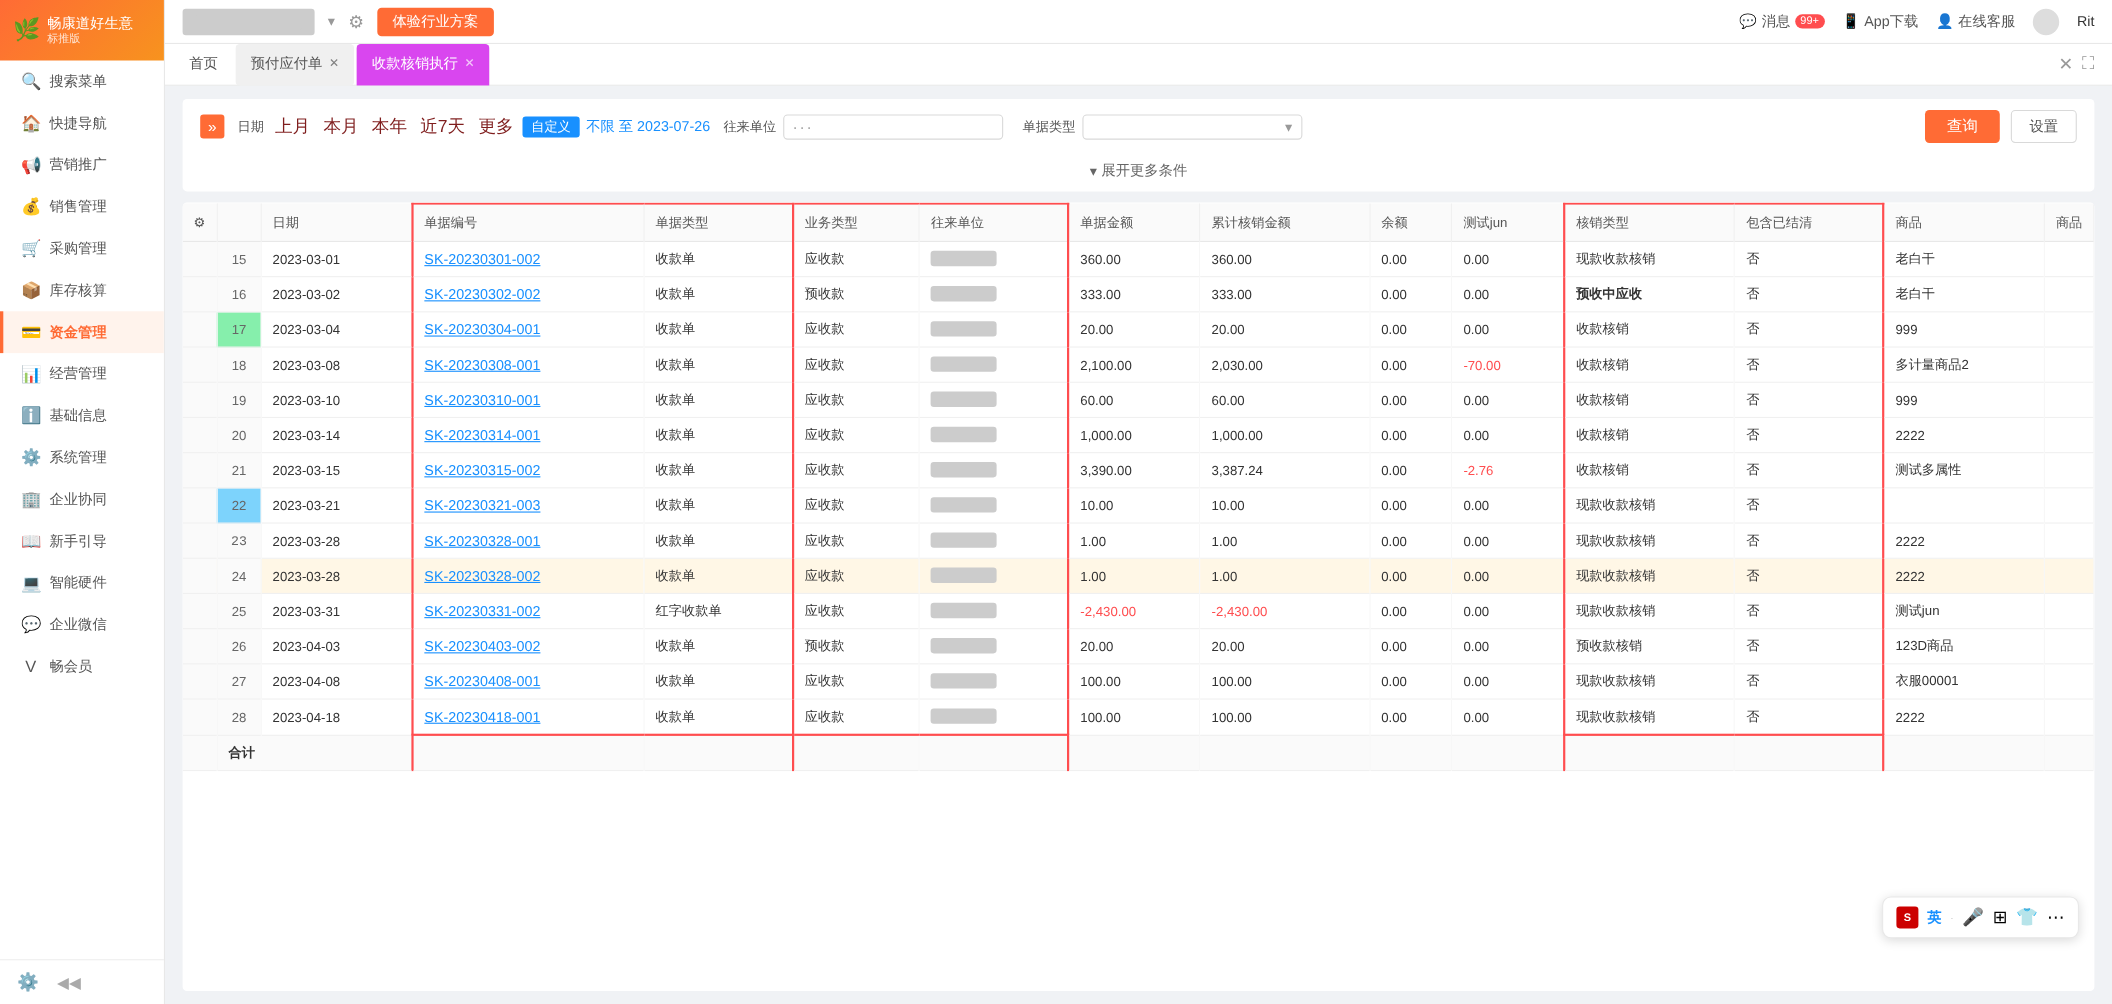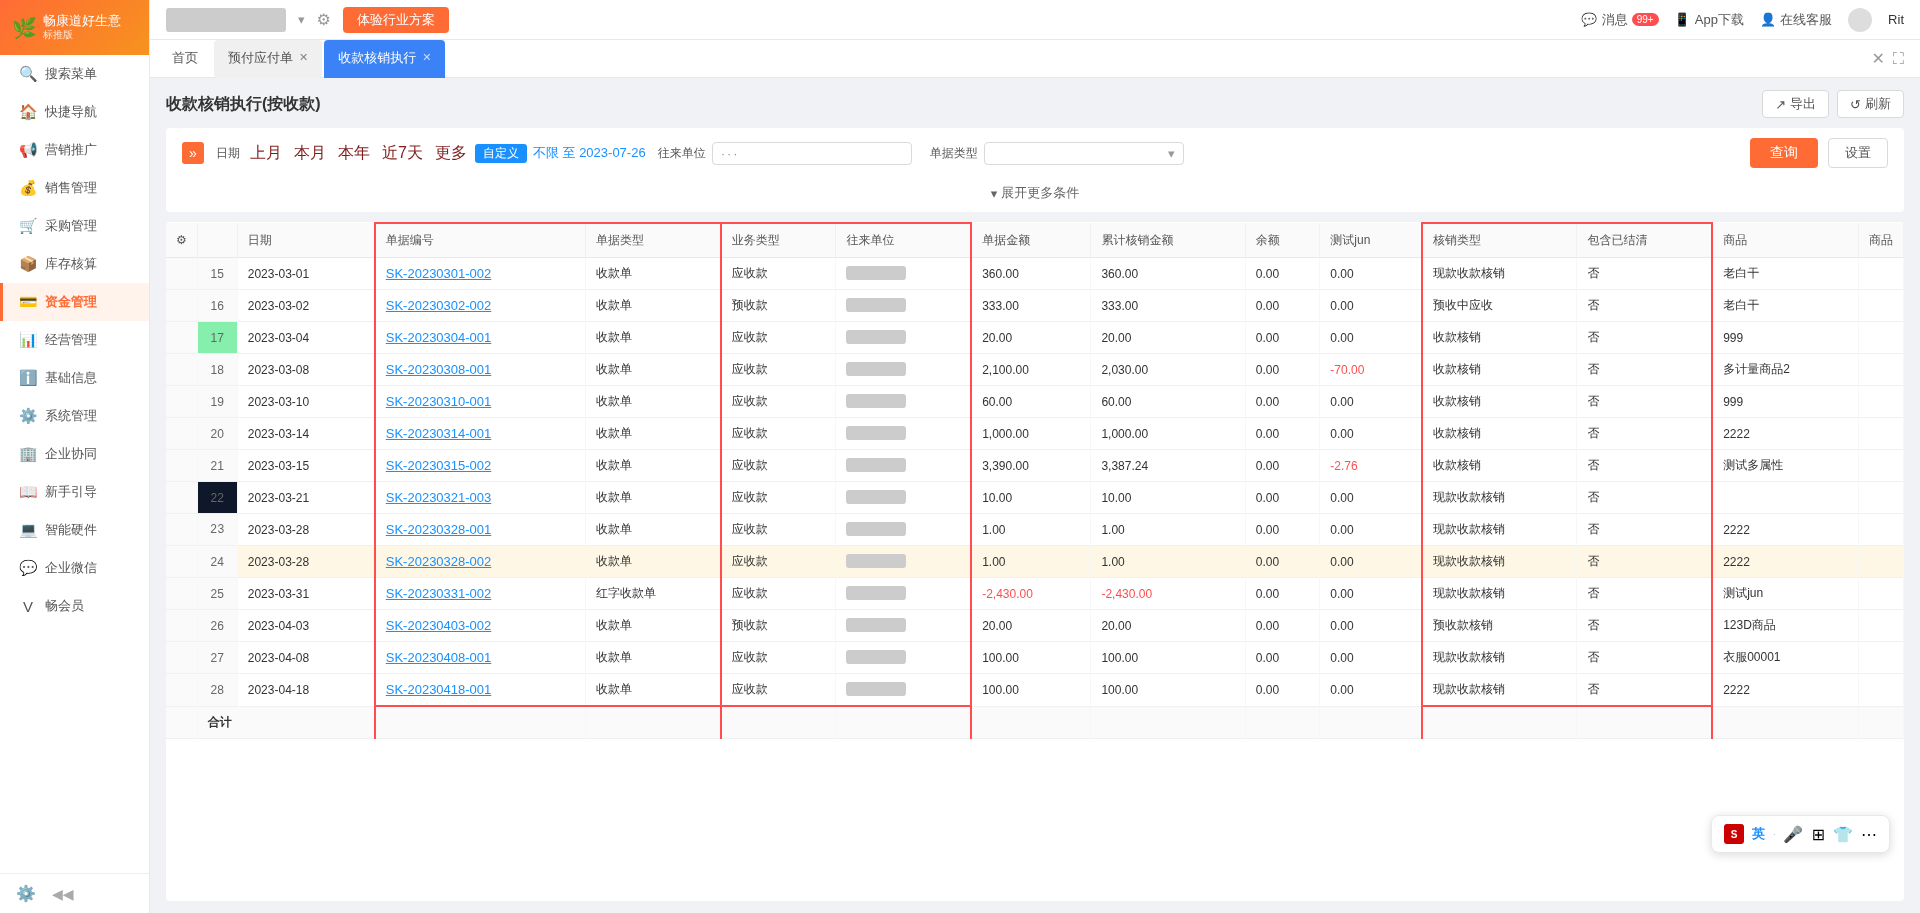--- a/index.html
+++ b/index.html
@@ -117,21 +117,21 @@
       display: flex;
       align-items: center;
       gap: 6px;
       padding: 0 14px;
       height: 38px;
       cursor: pointer;
       border-bottom: 2px solid transparent;
       color: #555;
       font-size: 13px;
     }
-    .tab.active { color: #fff; background: #3b82f6; border-radius: 4px 4px 0 0; }
+    .tab.active { color: #fff; background: #d946ef; border-radius: 4px 4px 0 0; }
     .tab .tab-close { font-size: 11px; color: inherit; opacity: 0.7; }
     .tabbar-home { padding: 0 14px; color: #555; font-size: 13px; cursor: pointer; }
     .tabbar-spacer { flex: 1; }
     .tabbar-actions { display: flex; gap: 8px; align-items: center; padding-right: 8px; }
     .tabbar-action-btn { background: none; border: none; cursor: pointer; color: #999; font-size: 16px; }
 
     
     .page-content { flex: 1; overflow: hidden; display: flex; flex-direction: column; padding: 12px 16px; background: #f0f2f5; }
     .page-header { display: flex; align-items: center; justify-content: space-between; margin-bottom: 10px; }
     .page-title { font-size: 16px; font-weight: bold; color: #333; }
@@ -384,33 +384,20 @@
     </div>
     <div class="tabbar-spacer"></div>
     <div class="tabbar-actions">
       <button class="tabbar-action-btn">✕</button>
       <button class="tabbar-action-btn">⛶</button>
     </div>
   </div>
 
   <div class="page-content">
 
-    <div class="page-header">
-      <h1 class="page-title">收款核销执行(按收款)</h1>
-      <div class="page-header-actions">
-        <button class="btn-export">
-          <span>↗</span>
-          <span>导出</span>
-        </button>
-        <button class="btn-refresh">
-          <span>↺</span>
-          <span>刷新</span>
-        </button>
-      </div>
-    </div>
 
     <div class="filter-bar">
       <button class="filter-expand">»</button>
 
       <div class="filter-group">
         <span class="filter-label">日期</span>
         <div class="filter-date-buttons">
           <button class="filter-date-btn">上月</button>
           <button class="filter-date-btn">本月</button>
           <button class="filter-date-btn">本年</button>
@@ -499,21 +486,21 @@
       <td class="col-sno" style="text-align:center;background:#fafafa;color:#666;">16</td>
       <td>2023-03-02</td>
       <td style="border-left:2px solid #ff4d4f;"><span class="link-cell">SK-20230302-002</span></td>
       <td style="border-right:2px solid #ff4d4f;">收款单</td>
       <td style="border-left:2px solid #ff4d4f;">预收款</td>
       <td style="border-right:2px solid #ff4d4f;"><span class="blurred">&nbsp;&nbsp;&nbsp;&nbsp;&nbsp;&nbsp;&nbsp;&nbsp;</span></td>
       <td class="">333.00</td>
       <td class="">333.00</td>
       <td>0.00</td>
       <td class="">0.00</td>
-      <td style="border-left:2px solid #ff4d4f;">预收中应收</td>
+      <td style="border-left:2px solid #ff4d4f;font-weight:bold;">预收中应收</td>
       <td style="border-right:2px solid #ff4d4f;">否</td>
       <td>老白干</td>
       <td style="width:40px;"></td>
     </tr>
                 <tr>
       <td class="col-sno" style="text-align:center;background:#fafafa;color:#666;"></td>
       <td class="col-sno" style="text-align:center;background:#86efac;color:#666;">17</td>
       <td>2023-03-04</td>
       <td style="border-left:2px solid #ff4d4f;padding-left:10px;"><span class="link-cell">SK-20230304-001</span></td>
       <td style="border-right:2px solid #ff4d4f;">收款单</td>
@@ -591,21 +578,21 @@
       <td class="">3,387.24</td>
       <td>0.00</td>
       <td class="negative">-2.76</td>
       <td style="border-left:2px solid #ff4d4f;">收款核销</td>
       <td style="border-right:2px solid #ff4d4f;">否</td>
       <td>测试多属性</td>
       <td style="width:40px;"></td>
     </tr>
                 <tr>
       <td class="col-sno" style="text-align:center;background:#fafafa;color:#666;"></td>
-      <td class="col-sno" style="text-align:center;background:#0f172a;color:#666;">22</td>
+      <td class="col-sno" style="text-align:center;background:#7dd3fc;color:#666;">22</td>
       <td>2023-03-21</td>
       <td style="border-left:2px solid #ff4d4f;"><span class="link-cell">SK-20230321-003</span></td>
       <td style="border-right:2px solid #ff4d4f;">收款单</td>
       <td style="border-left:2px solid #ff4d4f;">应收款</td>
       <td style="border-right:2px solid #ff4d4f;"><span class="blurred">&nbsp;&nbsp;&nbsp;&nbsp;&nbsp;&nbsp;&nbsp;&nbsp;</span></td>
       <td class="">10.00</td>
       <td class="">10.00</td>
       <td>0.00</td>
       <td class="">0.00</td>
       <td style="border-left:2px solid #ff4d4f;">现款收款核销</td>

